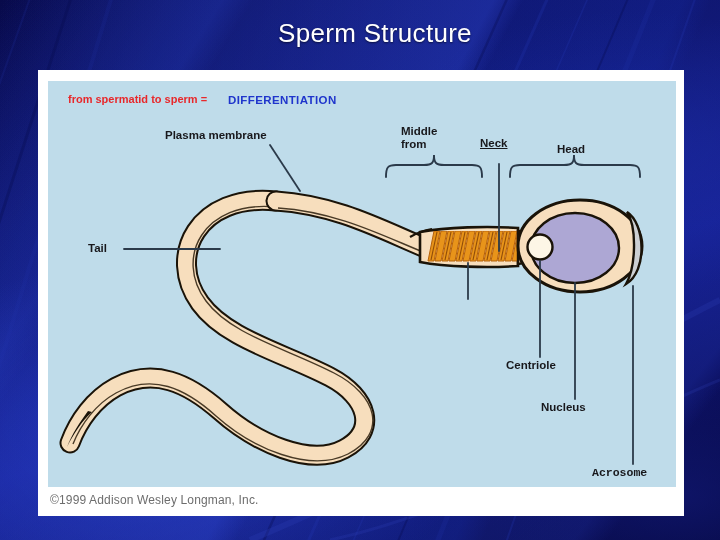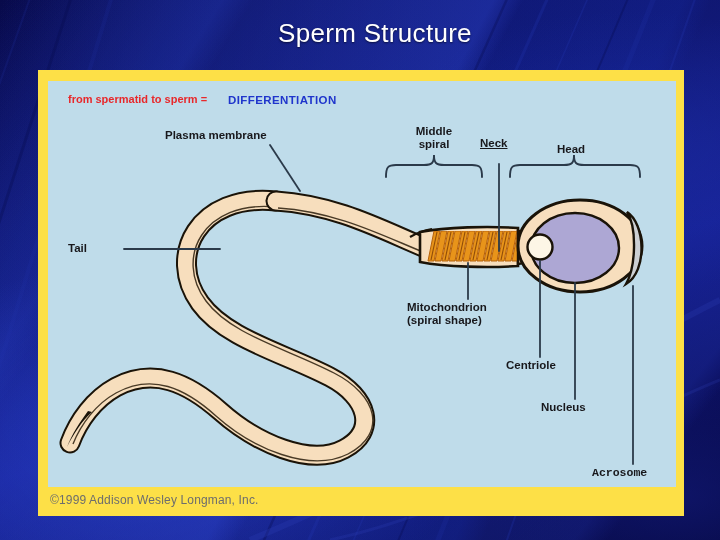--- a/index.html
+++ b/index.html
@@ -50,21 +50,21 @@
     letter-spacing: .3px;
     text-shadow: 0 1px 2px rgba(0,0,0,.55);
     margin-left: 15px;
   }
 
   
   #figure-frame {
     position: absolute;
     left: 38px; top: 70px;
     width: 646px; height: 446px;
-    background: #fde047;
+    background: #ffffff;
     box-shadow: 0 0 0 0 rgba(0,0,0,0);
   }
   #figure-canvas {
     position: absolute;
     left: 10px; top: 11px;
     width: 628px; height: 406px;
     background: #bfdcea;
     overflow: hidden;
   }
   #credit {
@@ -95,21 +95,21 @@
 
   
   .lbl {
     position: absolute;
     color: #18181c;
     font-size: 11.5px;
     font-weight: bold;
     white-space: nowrap;
     line-height: 13px;
   }
-  .lbl.center { text-align: center; }
+  .lbl.center { text-align: left; }
 
   svg.overlay {
     position: absolute;
     left: 0; top: 0;
     width: 628px; height: 406px;
   }
 </style>
 </head>
 <body>
 
@@ -265,35 +265,31 @@
           <path d="M 492 180 L 492 276"></path>
 
           <path d="M 527 202 L 527 318"></path>
 
           <path d="M 585 205 L 585 383"></path>
         </g>
       </svg>
 
       <div class="lbl" style="left:117px; top:48px;">Plasma membrane</div>
 
-      <div class="lbl" style="left:20px; top:161px;">Tail</div>
+      <div class="lbl" style="left:40px; top:161px;">Tail</div>
 
       <div class="lbl center" style="left:353px; top:44px; width:66px;">
         <div>Middle</div>
-        <div>spiral</div>
+        <div>from</div>
       </div>
 
       <div class="lbl" style="left:432px; top:56px;text-decoration:underline;">Neck</div>
 
       <div class="lbl" style="left:509px; top:62px;">Head</div>
 
-      <div class="lbl" style="left:359px; top:220px;">
-        <div>Mitochondrion</div>
-        <div>(spiral shape)</div>
-      </div>
 
       <div class="lbl" style="left:458px; top:278px;">Centriole</div>
 
       <div class="lbl" style="left:493px; top:320px;">Nucleus</div>
 
       <div class="lbl" style="left:544px; top:385px;font-family:Liberation Mono, monospace;">Acrosome</div>
 
     </div>
 
     <div id="credit">©1999 Addison Wesley Longman, Inc.</div>

